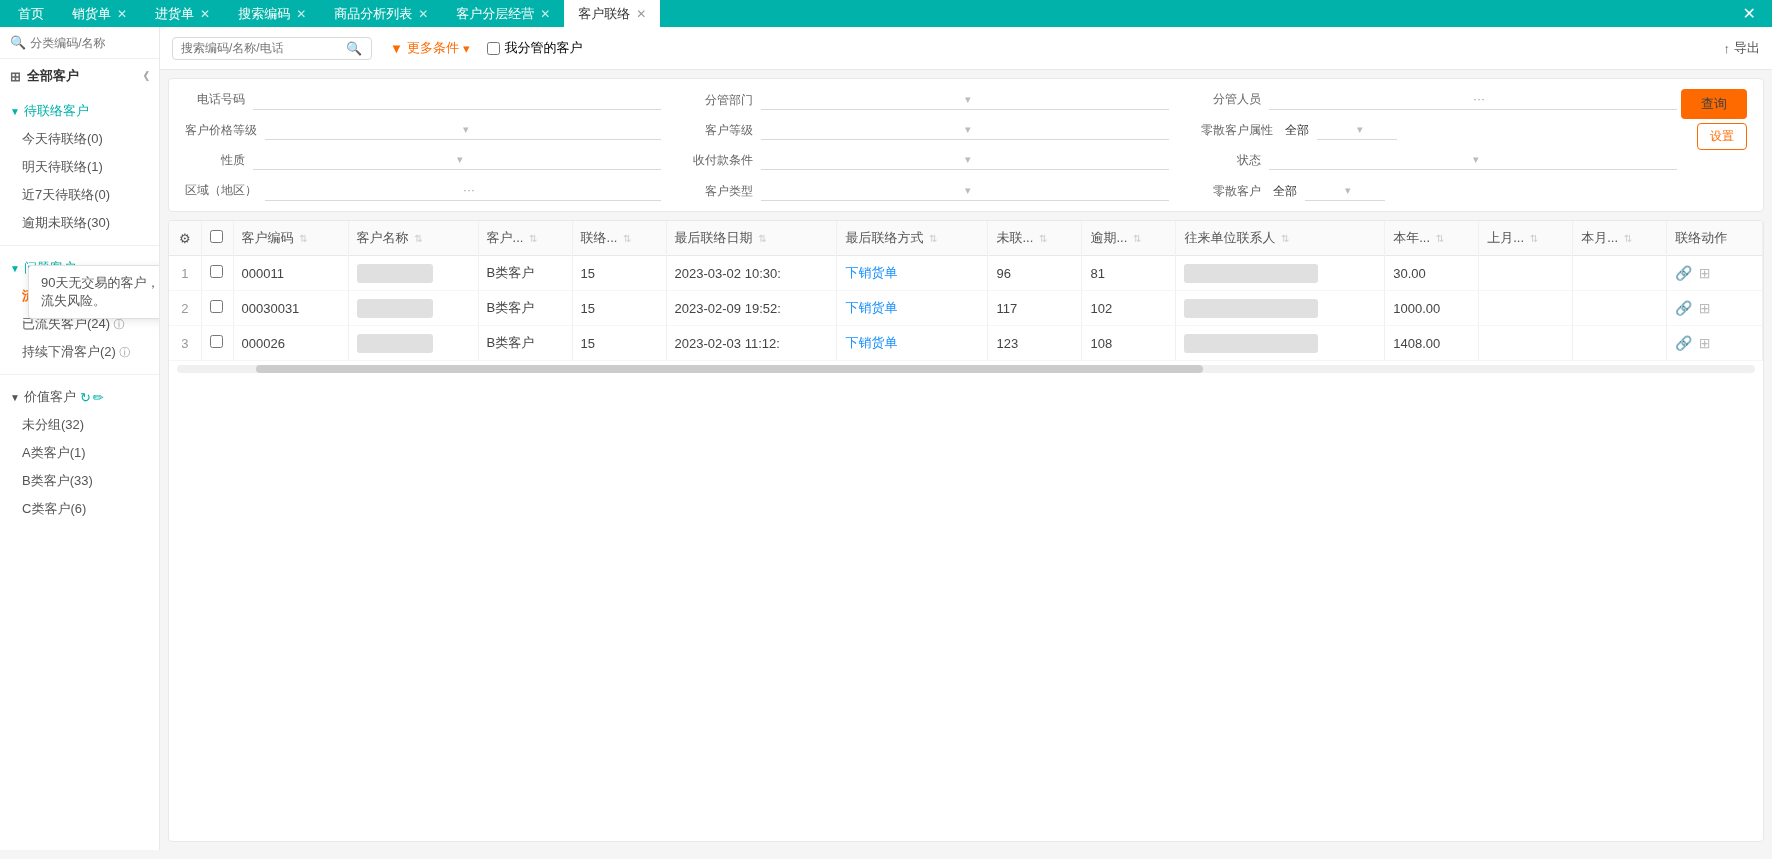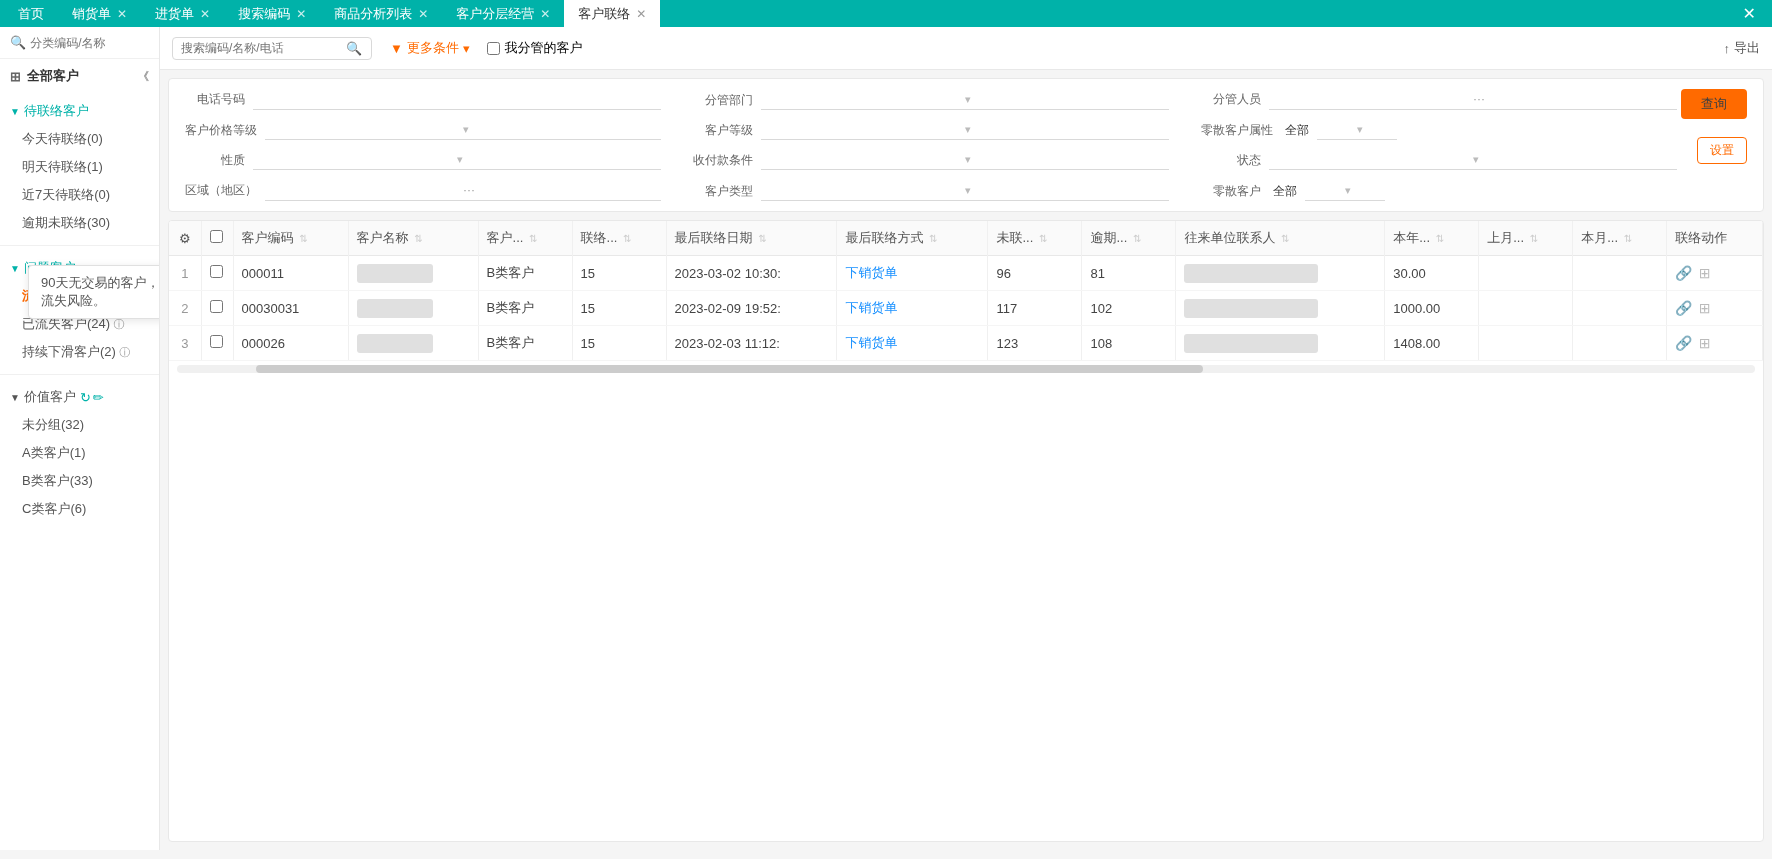--- a/index.html
+++ b/index.html
@@ -263,21 +263,21 @@
       font-size: 13px;
     }
     .settings-btn {
       background: none;
       color: #ff6a00;
       border: 1px solid #ff6a00;
       border-radius: 4px;
       padding: 4px 12px;
       cursor: pointer;
       font-size: 12px;
-      margin-top: 18px;
+      margin-top: 4px;
     }
     .btn-group-right {
       display: flex;
       flex-direction: column;
       align-items: flex-end;
       min-width: 70px;
     }
 
     
     .table-area {

